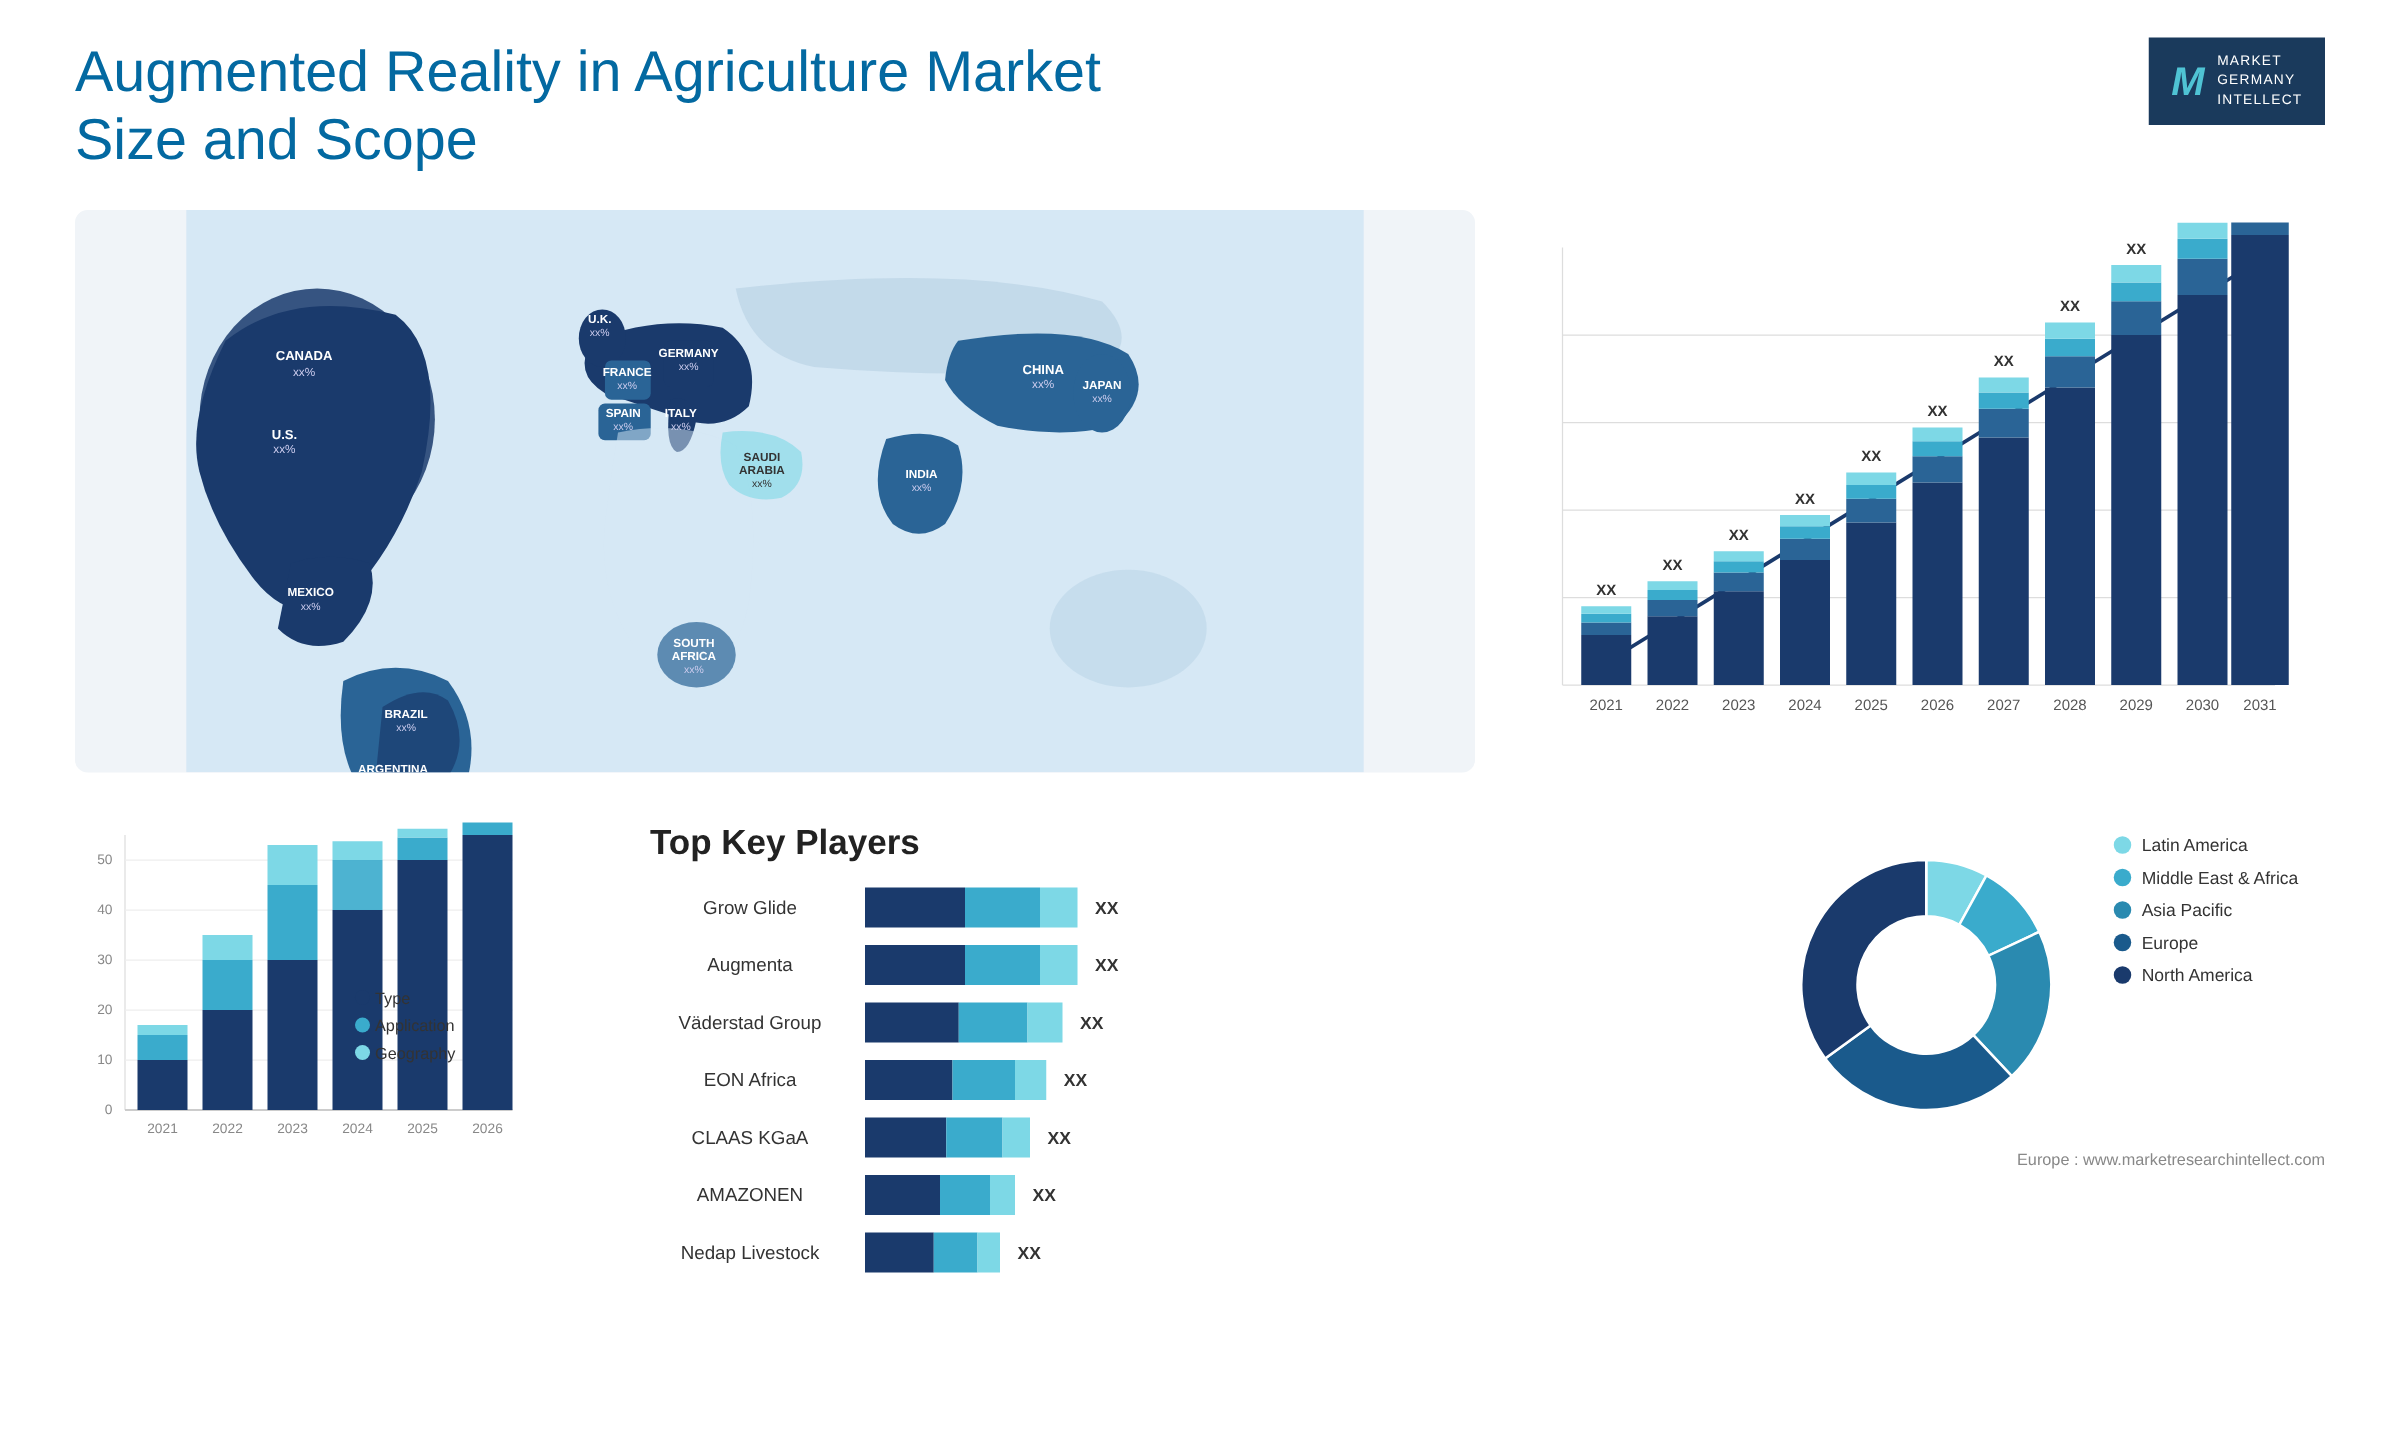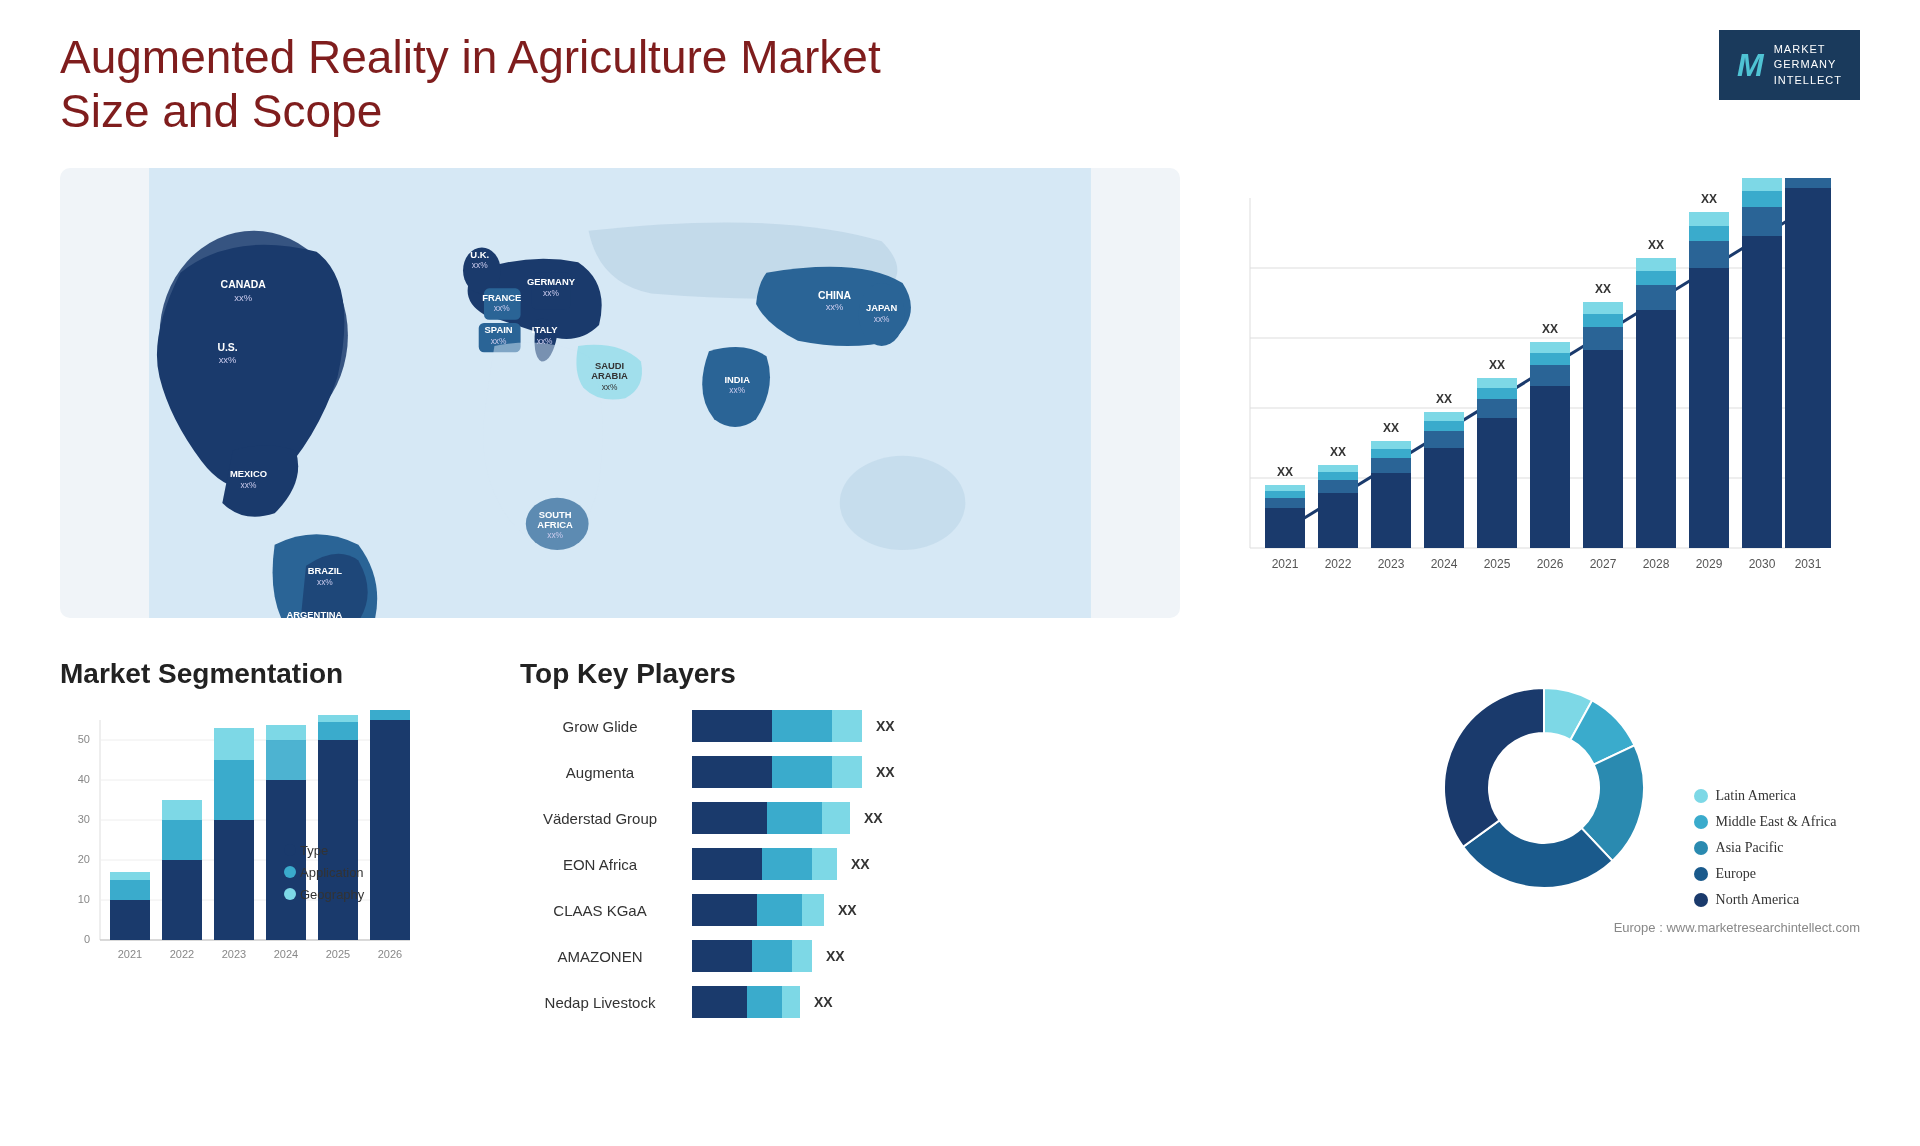--- a/index.html
+++ b/index.html
@@ -22,21 +22,21 @@
     .header {
       display: flex;
       justify-content: space-between;
       align-items: flex-start;
       margin-bottom: 30px;
     }
 
     .main-title {
       font-size: 46px;
       font-weight: 400;
-      color: #7f1d1d;
+      color: #0369a1;
       max-width: 900px;
     }
 
     .logo-area {
       display: flex;
       flex-direction: column;
       align-items: center;
     }
 
     .logo-box {
@@ -152,25 +152,24 @@
 
     .player-xx {
       font-size: 14px;
       font-weight: 700;
       color: #333;
     }
 
     
     .donut-wrapper {
       display: flex;
-      align-items: flex-end;
+      align-items: flex-start;
       justify-content: center;
       gap: 30px;
       margin-top: 10px;
-      font-family: Liberation Serif, serif;
     }
 
     .donut-legend {
       display: flex;
       flex-direction: column;
       gap: 10px;
     }
 
     .donut-legend-item {
       display: flex;
@@ -395,21 +394,20 @@
         <text x="588" y="390" text-anchor="middle" font-size="12" fill="#555">2031</text>
 
       </svg>
 
     </div>
   </div>
 
   <div class="bottom-section">
 
     <div class="segmentation-container">
-      <div class="section-title">Market Segmentation</div>
       <svg viewBox="0 0 380 280" width="380" height="280">
 
         <line x1="40" y1="10" x2="40" y2="230" stroke="#ddd" stroke-width="1"></line>
         <line x1="40" y1="230" x2="350" y2="230" stroke="#ccc" stroke-width="1.5"></line>
         <line x1="40" y1="190" x2="350" y2="190" stroke="#eee" stroke-width="1"></line>
         <line x1="40" y1="150" x2="350" y2="150" stroke="#eee" stroke-width="1"></line>
         <line x1="40" y1="110" x2="350" y2="110" stroke="#eee" stroke-width="1"></line>
         <line x1="40" y1="70" x2="350" y2="70" stroke="#eee" stroke-width="1"></line>
         <line x1="40" y1="30" x2="350" y2="30" stroke="#eee" stroke-width="1"></line>
 

